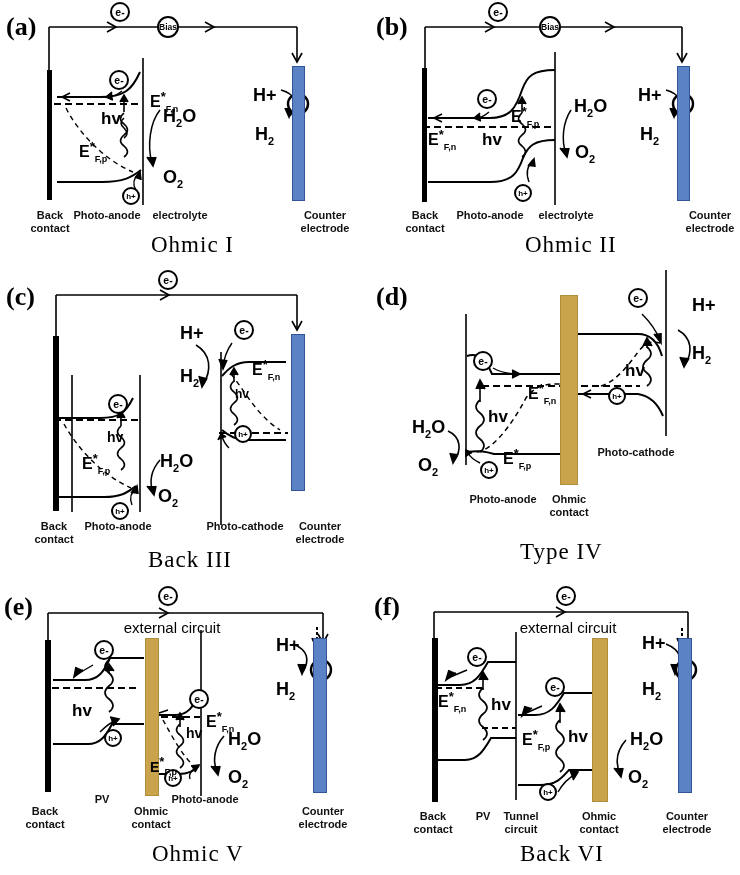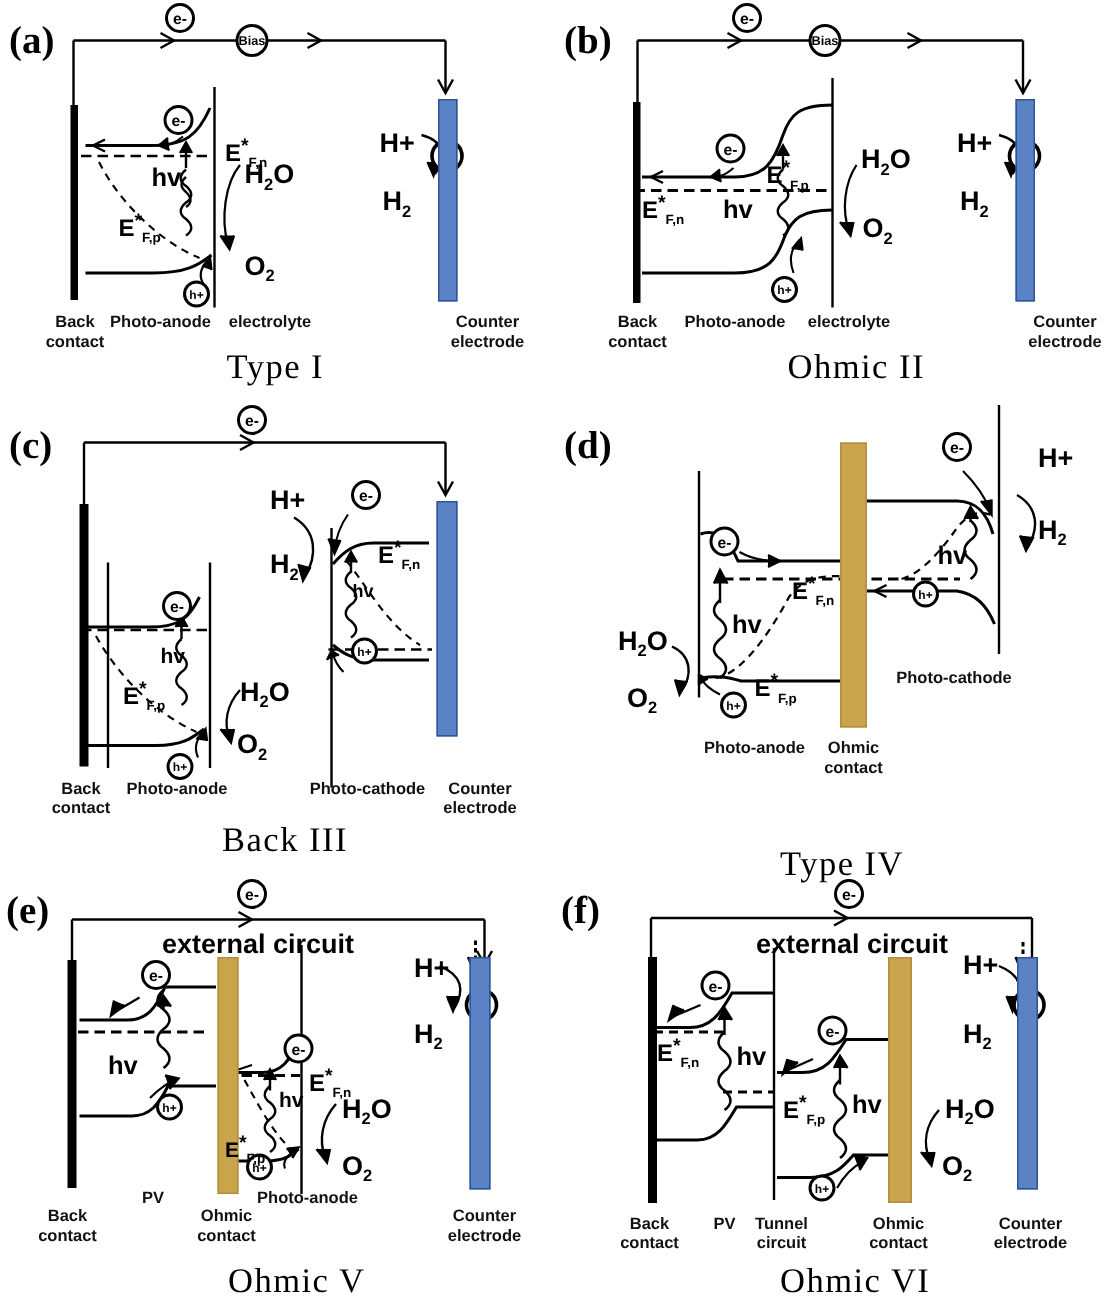--- a/index.html
+++ b/index.html
@@ -17,21 +17,21 @@
   .chem{position:absolute;font-family:"Liberation Sans",sans-serif;
         font-size:18px;font-weight:600;line-height:1;white-space:nowrap;}
   .chem sub{font-size:11px;}
   .ef{position:absolute;font-family:"Liberation Sans",sans-serif;
       font-size:16px;font-weight:700;line-height:1;white-space:nowrap;}
   .ef .st{font-size:13px;vertical-align:super;letter-spacing:0;}
   .ef .sb{font-size:9px;vertical-align:sub;font-weight:600;}
   .hv{position:absolute;font-family:"Liberation Sans",sans-serif;
       font-size:17px;font-weight:600;line-height:1;}
   .extc{position:absolute;font-family:"Liberation Sans",sans-serif;
-        font-size:18px;font-weight:700;line-height:1;transform:translateX(-50%);}
+        font-size:15px;font-weight:400;line-height:1;transform:translateX(-50%);}
   svg{position:absolute;left:0;top:0;overflow:visible;}
   .bar-black{position:absolute;background:#000;}
   .bar-blue{position:absolute;background:#5b82c4;border:1px solid #2f5597;
             box-sizing:border-box;}
   .bar-gold{position:absolute;background:#c9a44c;border:1px solid #b08f3c;
             box-sizing:border-box;}
 </style>
 </head>
 <body>
 
@@ -114,21 +114,21 @@
     <span>Back</span><br>
     <span>contact</span>
   </div>
   <div class="cap ctr" style="left:107px;top:209px;width:84px;"><span>Photo-anode</span></div>
   <div class="cap ctr" style="left:180px;top:209px;width:70px;"><span>electrolyte</span></div>
   <div class="cap ctr" style="left:325px;top:209px;width:76px;">
     <span>Counter</span><br>
     <span>electrode</span>
   </div>
 
-  <div class="type-label" style="left:151px;top:233px;">Type  I</div>
+  <div class="type-label" style="left:151px;top:233px;">Ohmic  I</div>
 </div>
 
 <div class="panel" style="left:370px;top:0;width:370px;height:262px;">
 
   <div class="fig-label" style="left:6px;top:14px;">(b)</div>
 
   <svg width="370" height="262">
     <g fill="none" stroke="#000" stroke-width="1.6">
       <path d="M55,27 L312,27"></path>
       <path d="M55,27 L55,70"></path>
@@ -378,21 +378,21 @@
   <div class="chem" style="left:322px;top:26px;">H+</div>
   <div class="chem" style="left:322px;top:74px;">H<sub>2</sub></div>
 
   <div class="cap ctr" style="left:133px;top:223px;width:90px;"><span>Photo-anode</span></div>
   <div class="cap ctr" style="left:199px;top:223px;width:68px;">
     <span>Ohmic</span><br>
     <span>contact</span>
   </div>
   <div class="cap ctr" style="left:266px;top:176px;width:92px;"><span>Photo-cathode</span></div>
 
-  <div class="type-label" style="left:150px;top:294px;">Type  IV</div>
+  <div class="type-label" style="left:150px;top:270px;">Type  IV</div>
 </div>
 
 <div class="panel" style="left:0;top:580px;width:370px;height:295px;">
 
   <div class="fig-label" style="left:4px;top:14px;">(e)</div>
 
   <svg width="370" height="295">
     <g fill="none" stroke="#000" stroke-width="1.6">
 
       <path d="M48,33 L323,33"></path>
@@ -586,14 +586,14 @@
   </div>
   <div class="cap ctr" style="left:229px;top:230px;width:68px;">
     <span>Ohmic</span><br>
     <span>contact</span>
   </div>
   <div class="cap ctr" style="left:317px;top:230px;width:76px;">
     <span>Counter</span><br>
     <span>electrode</span>
   </div>
 
-  <div class="type-label" style="left:150px;top:262px;">Ohmic  VI</div>
+  <div class="type-label" style="left:150px;top:262px;">Back  VI</div>
 </div>
 
 </body></html>

